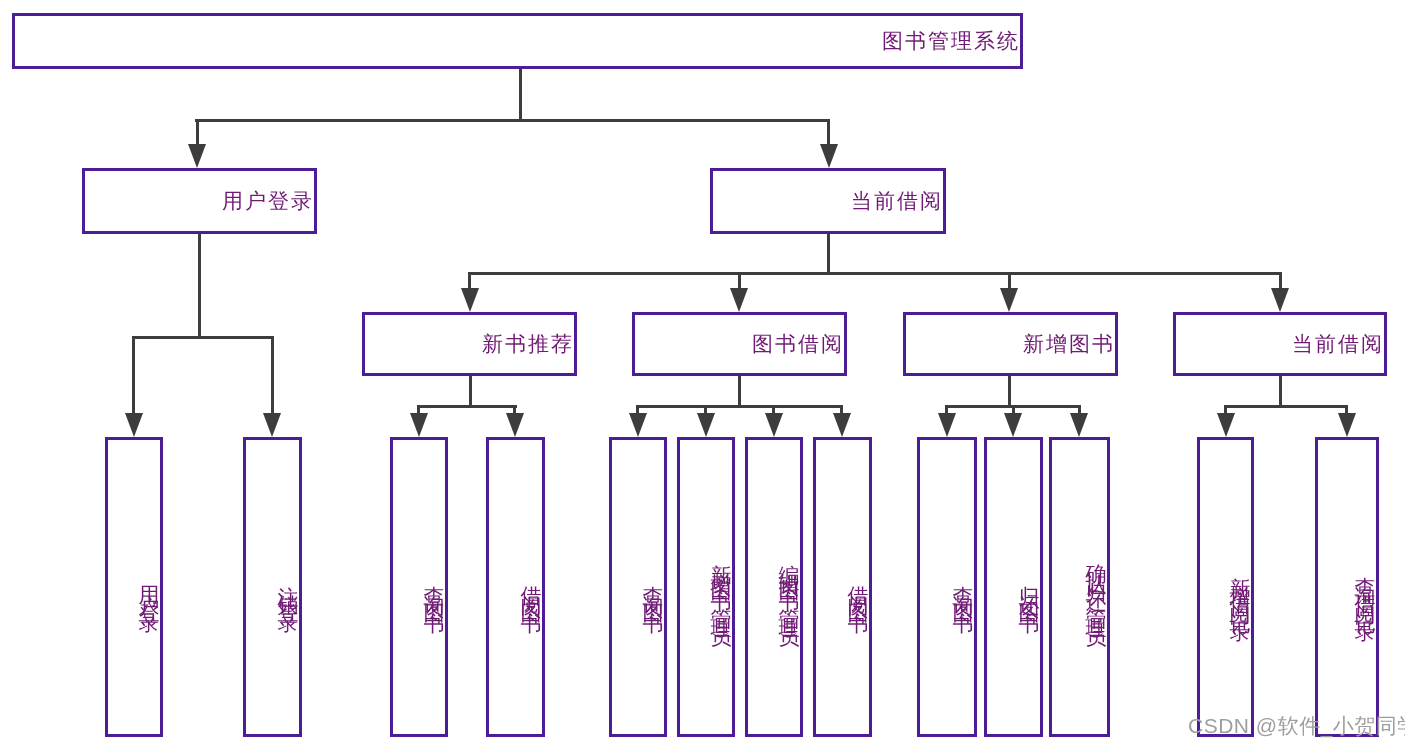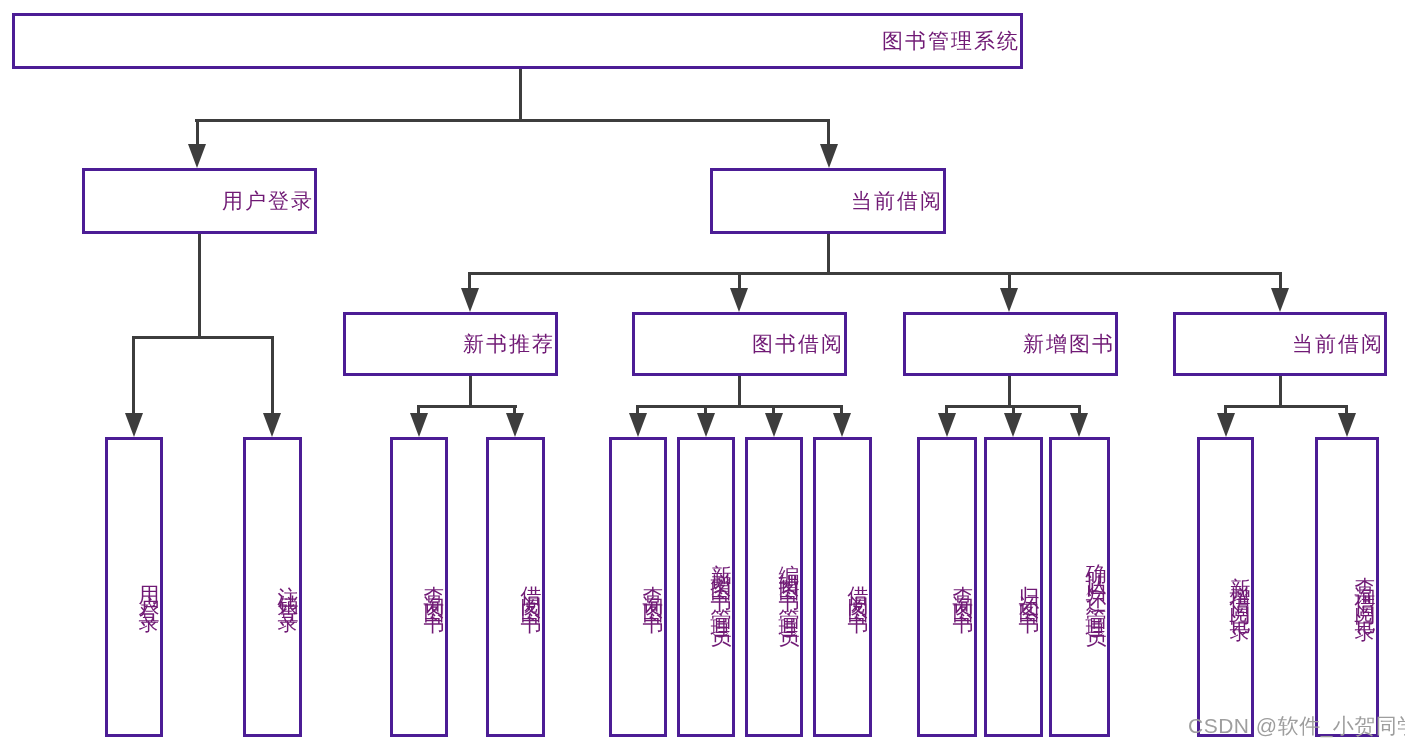--- a/index.html
+++ b/index.html
@@ -89,21 +89,21 @@
   <div class="line" style="left:468px; top:272px; width:814px; height:3px;"></div>
   <div class="line" style="left:468px;  top:275px; width:3px; height:13px;"></div>
   <div class="arrow" style="left:461px;  top:288px;"></div>
   <div class="line" style="left:738px;  top:275px; width:3px; height:13px;"></div>
   <div class="arrow" style="left:730px;  top:288px;"></div>
   <div class="line" style="left:1008px; top:275px; width:3px; height:13px;"></div>
   <div class="arrow" style="left:1000px; top:288px;"></div>
   <div class="line" style="left:1279px; top:275px; width:3px; height:13px;"></div>
   <div class="arrow" style="left:1271px; top:288px;"></div>
 
-  <div class="node" style="left:343px; top:312px; width:215px; height:64px;">
+  <div class="node" style="left:362px; top:312px; width:215px; height:64px;">
     <span class="hlabel">新书推荐</span>
   </div>
   <div class="node" style="left:632px; top:312px; width:215px; height:64px;">
     <span class="hlabel">图书借阅</span>
   </div>
   <div class="node" style="left:903px; top:312px; width:215px; height:64px;">
     <span class="hlabel">新增图书</span>
   </div>
   <div class="node" style="left:1173px; top:312px; width:214px; height:64px;">
     <span class="hlabel">当前借阅</span>

